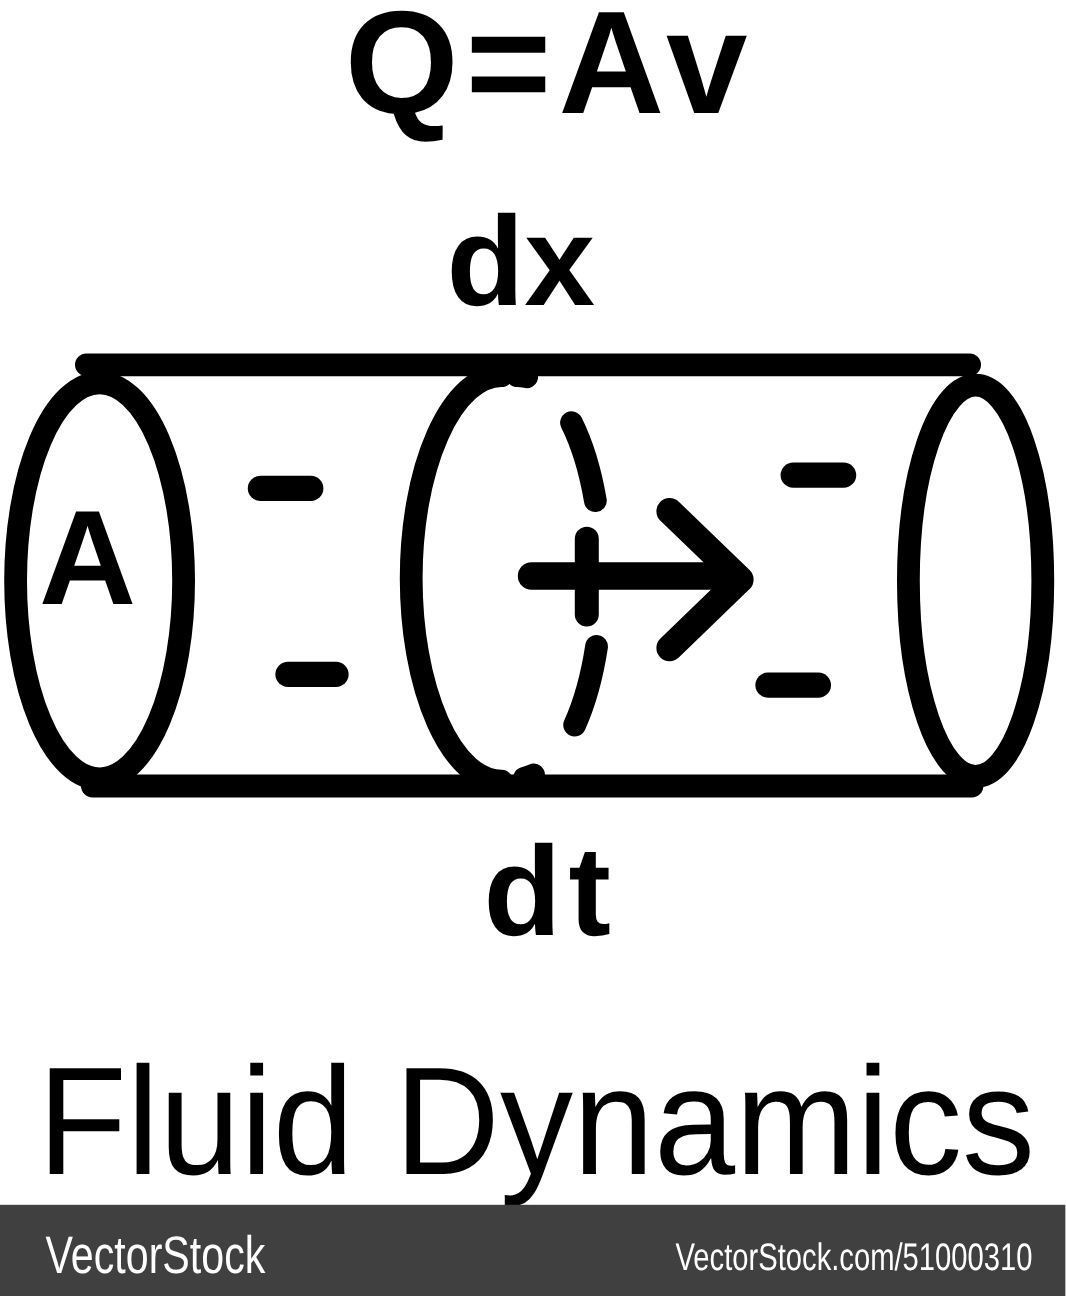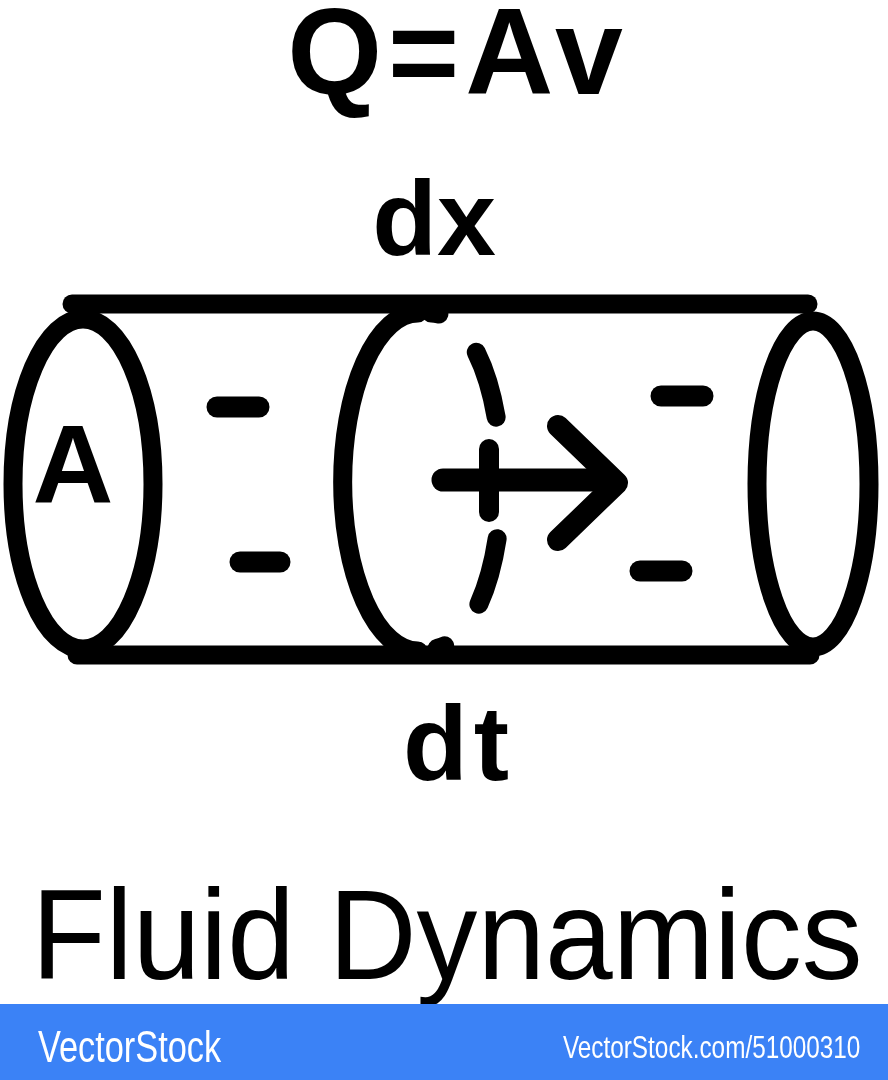--- a/index.html
+++ b/index.html
@@ -51,21 +51,21 @@
     transform-origin:50% 50%;
     white-space:nowrap;
   }
   .diagram{
     top:280px;left:0;
     width:888px;height:400px;
   }
   .watermark-bar{
     top:1004px;left:0;
     width:888px;height:76px;
-    background:#3b82f6;
+    background:#404040;
   }
   .wm-left{
     position:absolute;
     left:38px;top:21px;
     color:#fff;
     font-size:44px;
     line-height:44px;
     transform:scaleX(0.78);
     transform-origin:0 50%;
     white-space:nowrap;

